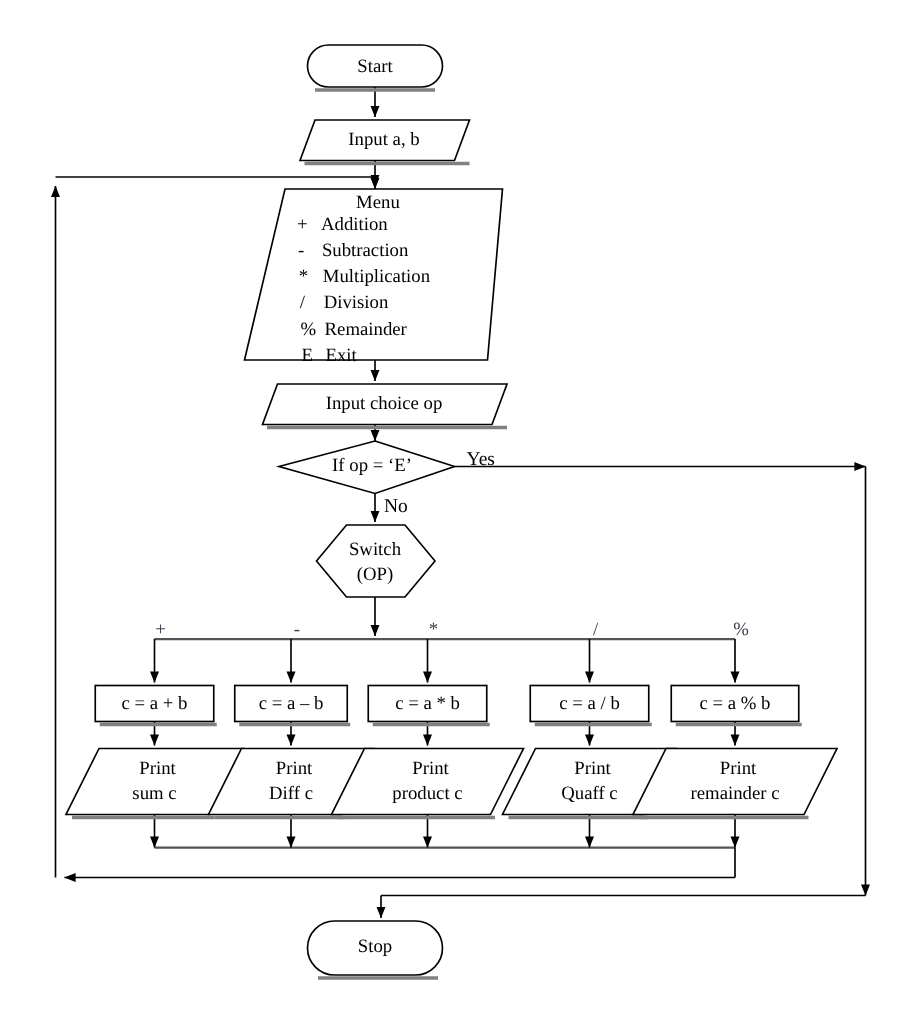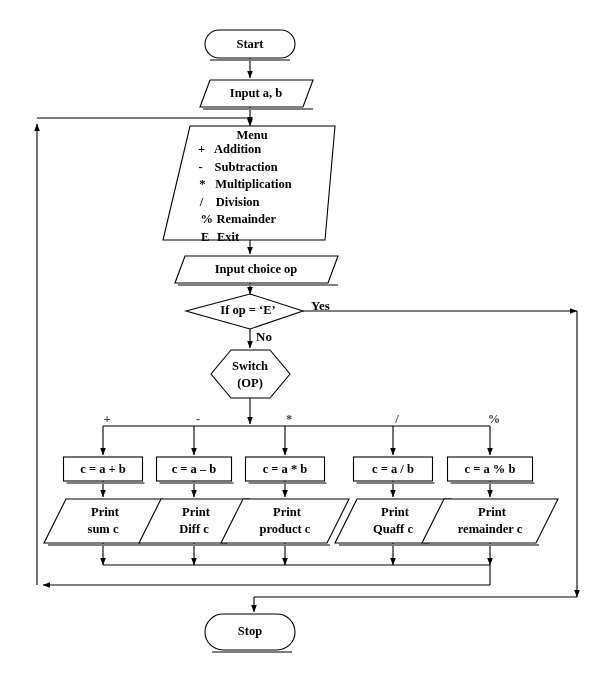--- a/index.html
+++ b/index.html
@@ -10,21 +10,20 @@
   body {
     width: 607px;
     height: 680px;
     font-family: "Liberation Serif", "DejaVu Serif", serif;
     overflow: hidden;
   }
   #flowchart-root {
     position: relative;
     width: 607px;
     height: 680px;
-    font-weight: bold;
   }
   svg#flow-svg {
     display: block;
     width: 607px;
     height: 680px;
   }
   .shape-outline {
     fill: #ffffff;
     stroke: #000000;
     stroke-width: 1.1;

